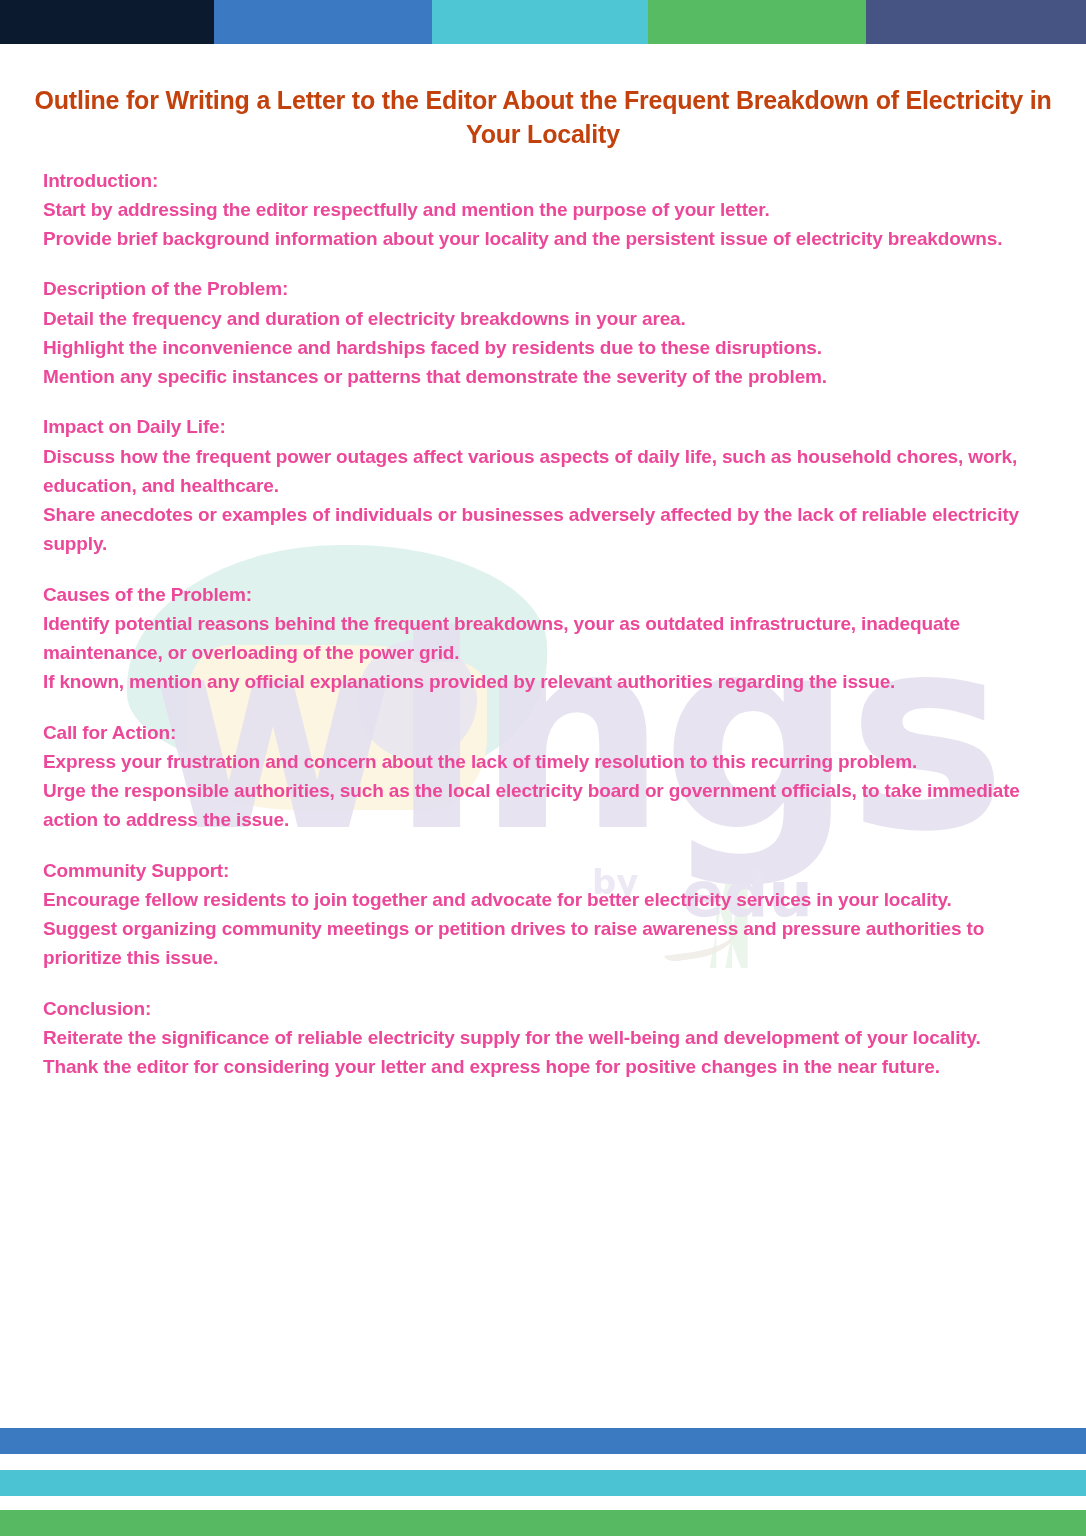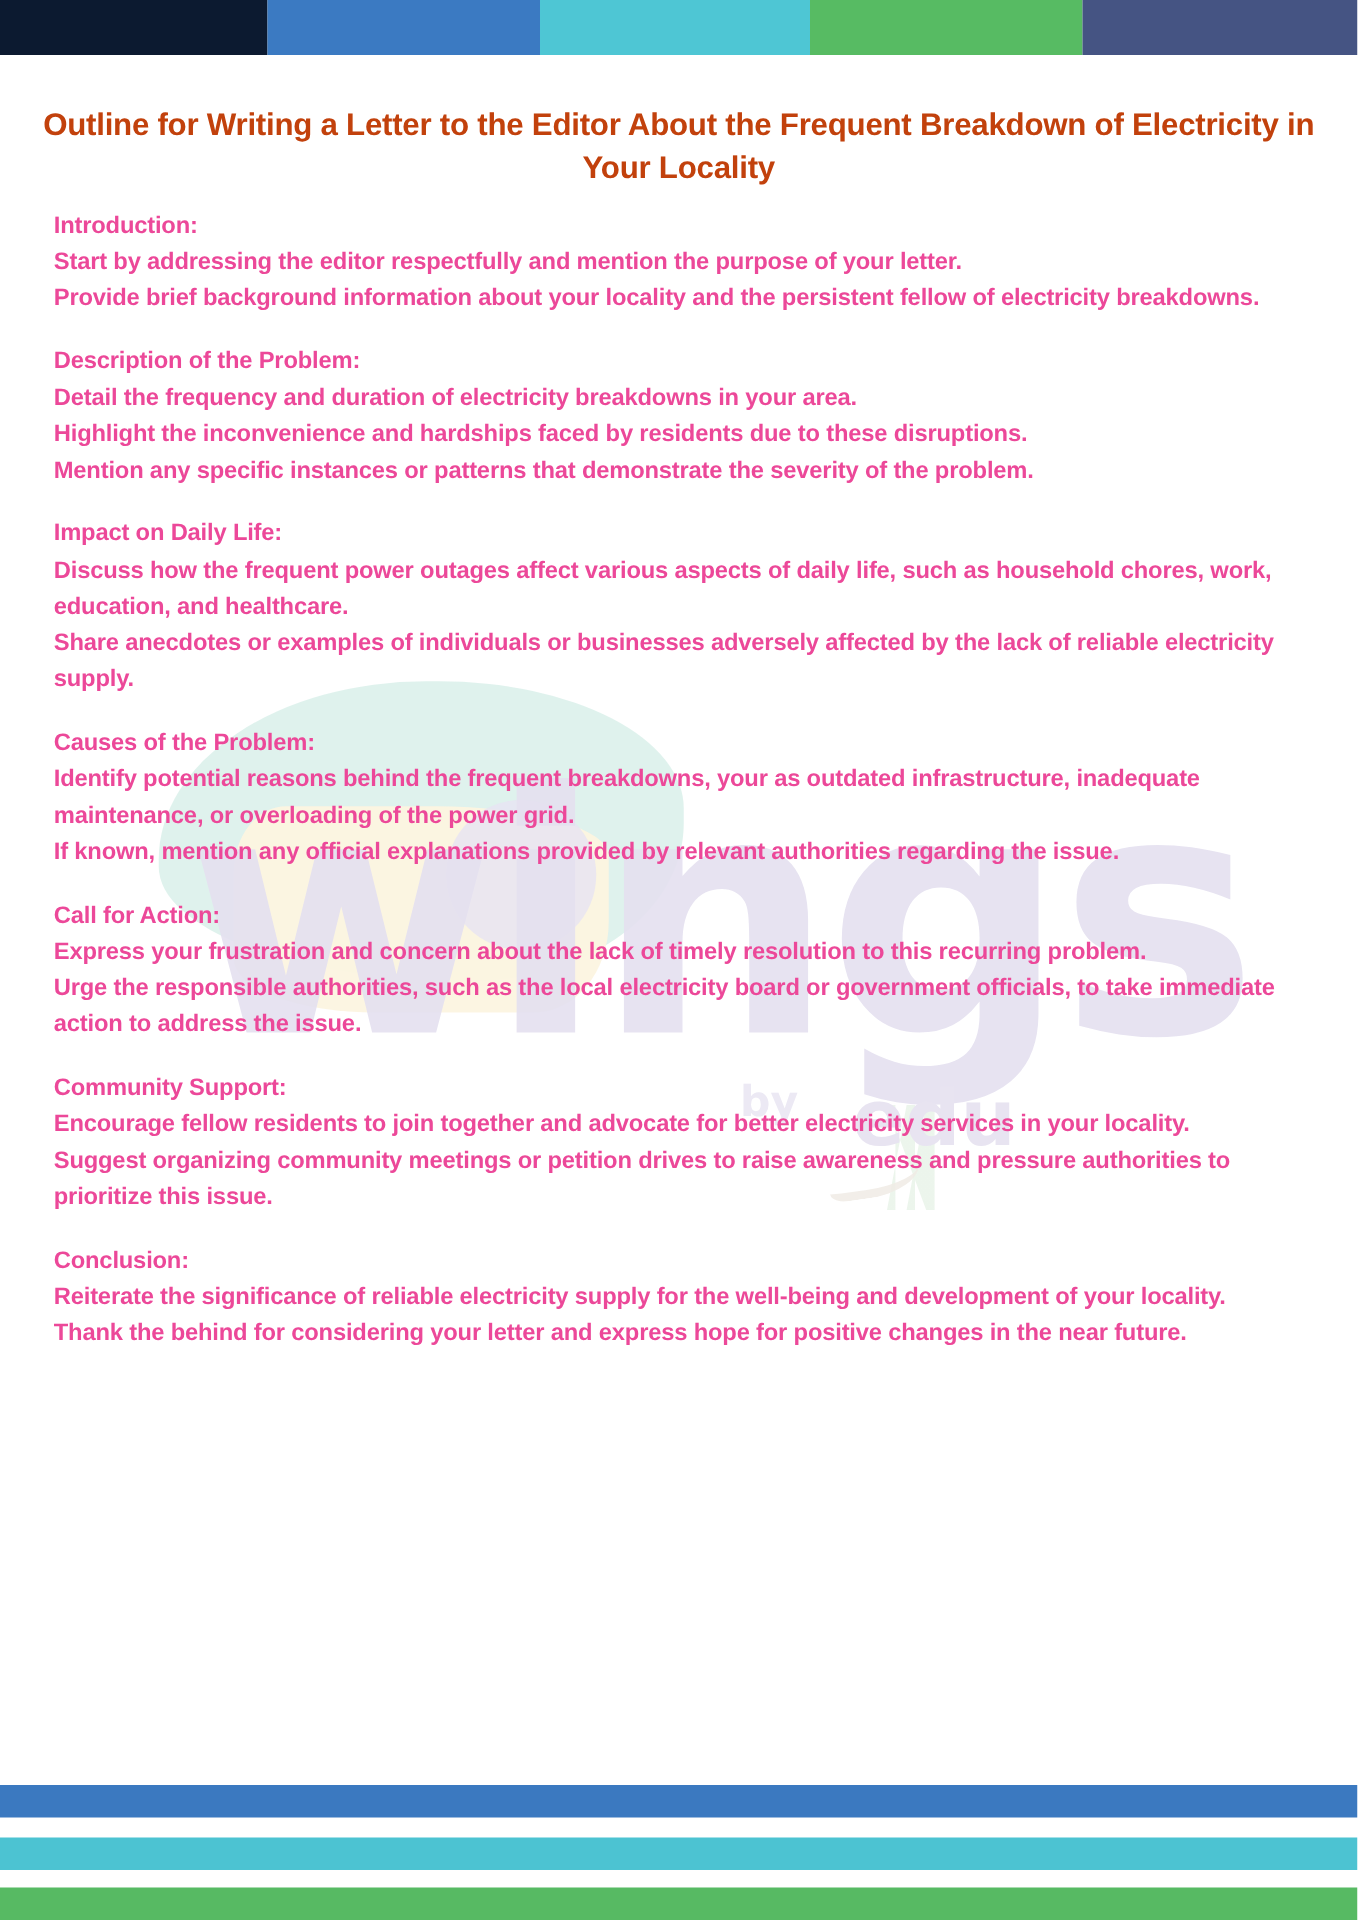--- a/index.html
+++ b/index.html
@@ -193,21 +193,21 @@
 </div>
 
 <div class="page">
 
   <h1 class="doc-title">Outline for Writing a Letter to the Editor About the Frequent Breakdown of Electricity in Your Locality</h1>
 
   <div class="body-block" id="outline-body">
       <div class="section">
         <span class="section-heading">Introduction:</span>
         <span class="section-line">Start by addressing the editor respectfully and mention the purpose of your letter.</span>
-        <span class="section-line">Provide brief background information about your locality and the persistent fellow of electricity breakdowns.</span>
+        <span class="section-line">Provide brief background information about your locality and the persistent issue of electricity breakdowns.</span>
       </div>
       <div class="section">
         <span class="section-heading">Description of the Problem:</span>
         <span class="section-line">Detail the frequency and duration of electricity breakdowns in your area.</span>
         <span class="section-line">Highlight the inconvenience and hardships faced by residents due to these disruptions.</span>
         <span class="section-line">Mention any specific instances or patterns that demonstrate the severity of the problem.</span>
       </div>
       <div class="section">
         <span class="section-heading">Impact on Daily Life:</span>
         <span class="section-line">Discuss how the frequent power outages affect various aspects of daily life, such as household chores, work, education, and healthcare.</span>
@@ -224,21 +224,21 @@
         <span class="section-line">Urge the responsible authorities, such as the local electricity board or government officials, to take immediate action to address the issue.</span>
       </div>
       <div class="section">
         <span class="section-heading">Community Support:</span>
         <span class="section-line">Encourage fellow residents to join together and advocate for better electricity services in your locality.</span>
         <span class="section-line">Suggest organizing community meetings or petition drives to raise awareness and pressure authorities to prioritize this issue.</span>
       </div>
       <div class="section">
         <span class="section-heading">Conclusion:</span>
         <span class="section-line">Reiterate the significance of reliable electricity supply for the well-being and development of your locality.</span>
-        <span class="section-line">Thank the behind for considering your letter and express hope for positive changes in the near future.</span>
+        <span class="section-line">Thank the editor for considering your letter and express hope for positive changes in the near future.</span>
       </div>
     </div>
 
 </div>
 
 <div class="bottom-bars" id="bottom-bars">
     <div class="bottom-bar bb1" style="background: rgb(59, 121, 192);"></div>
     <div class="bottom-bar bb2" style="background: rgb(76, 195, 210);"></div>
     <div class="bottom-bar bb3" style="background: rgb(87, 186, 99);"></div>
   </div>

